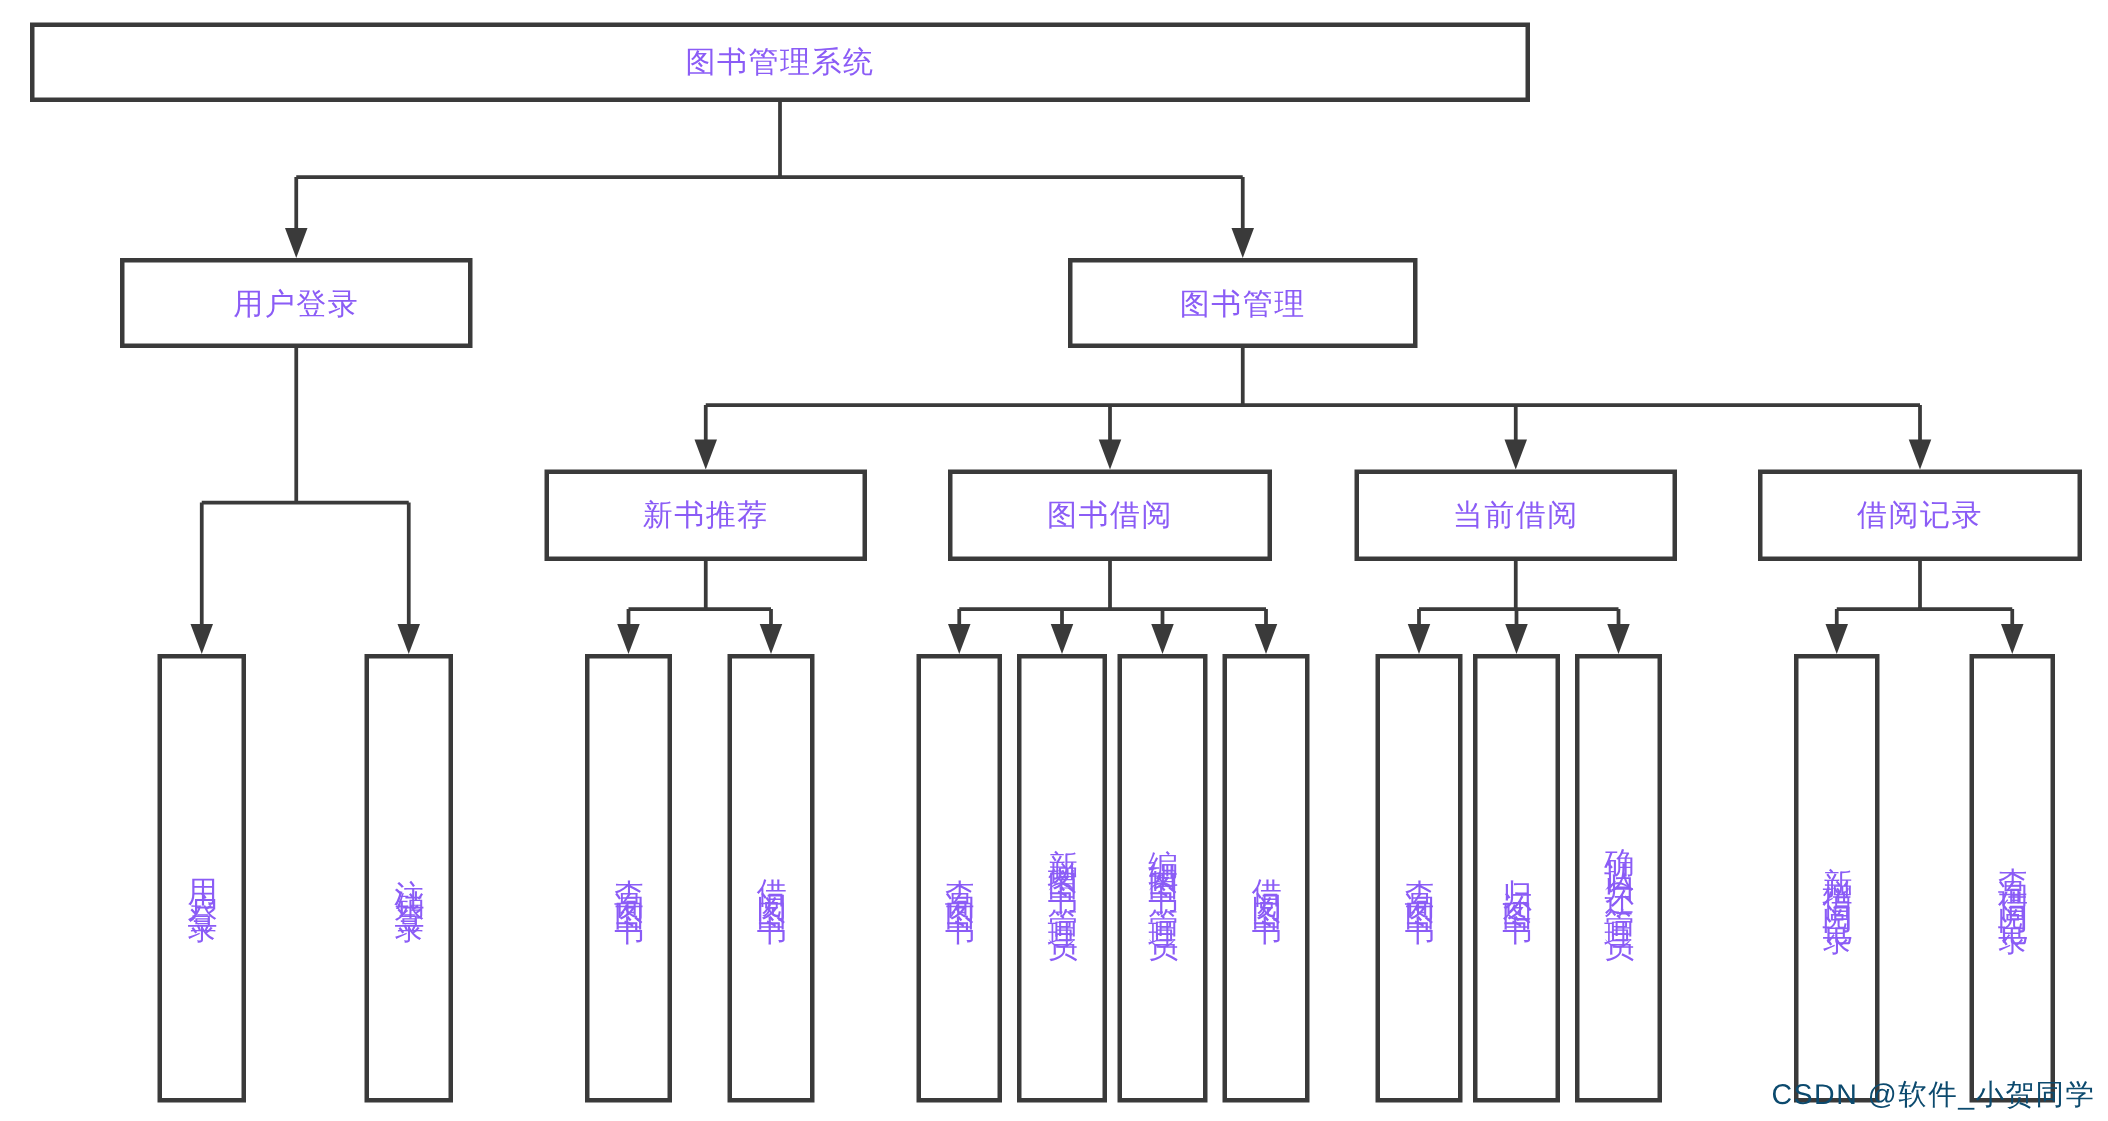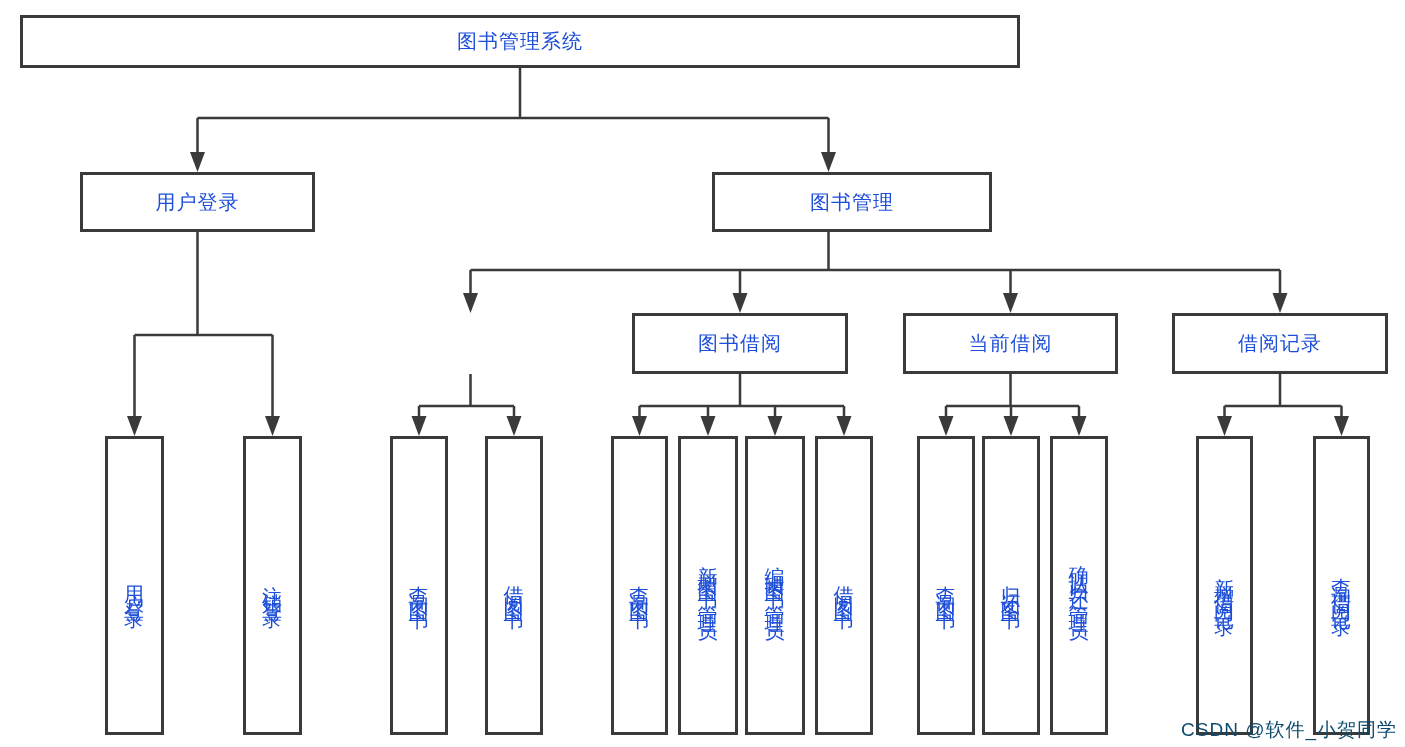--- a/index.html
+++ b/index.html
@@ -15,21 +15,21 @@
     position:absolute;
     box-sizing:border-box;
     background:#ffffff;
     border:3px solid #3a3a3a;
     display:flex;
     align-items:center;
     justify-content:center;
     z-index:2;
   }
   .node span{
-    color:#1d4ed8;
+    color:#8b5cf6;
     font-size:20px;
     letter-spacing:1px;
     white-space:nowrap;
   }
   .node.v span{
     writing-mode:vertical-rl;
     text-orientation:mixed;
     letter-spacing:8px;
     line-height:1;
     white-space:normal;
@@ -85,24 +85,27 @@
       </g>
   </svg>
 
   <div class="node h" style="left:20px;top:15px;width:1000px;height:53px">
     <span>图书管理系统</span>
   </div>
 
   <div class="node h" style="left:80px;top:172px;width:235px;height:60px">
     <span>用户登录</span>
   </div>
-  <div class="node h" style="left:712px;top:172px;width:280px;height:60px">
+  <div class="node h" style="left:712px;top:172px;width:233px;height:60px">
     <span>图书管理</span>
   </div>
 
+  <div class="node h" style="left:363px;top:313px;width:215px;height:61px">
+    <span>新书推荐</span>
+  </div>
   <div class="node h" style="left:903px;top:313px;width:215px;height:61px">
     <span>当前借阅</span>
   </div>
   <div class="node h" style="left:632px;top:313px;width:216px;height:61px">
     <span>图书借阅</span>
   </div>
   <div class="node h" style="left:1172px;top:313px;width:216px;height:61px">
     <span>借阅记录</span>
   </div>
 

